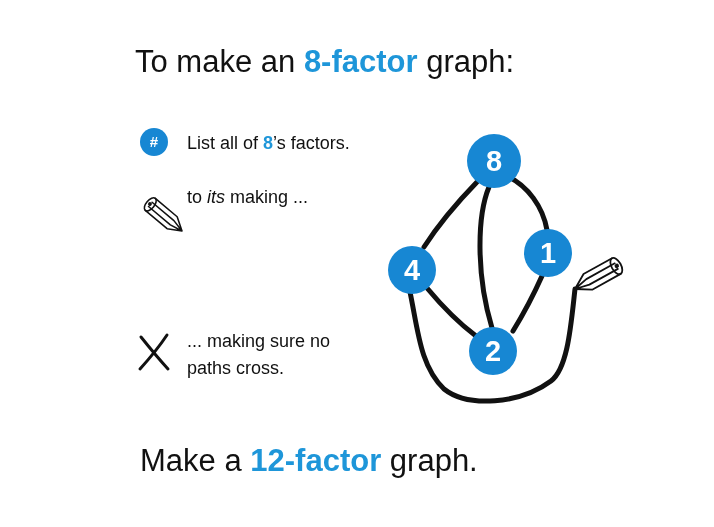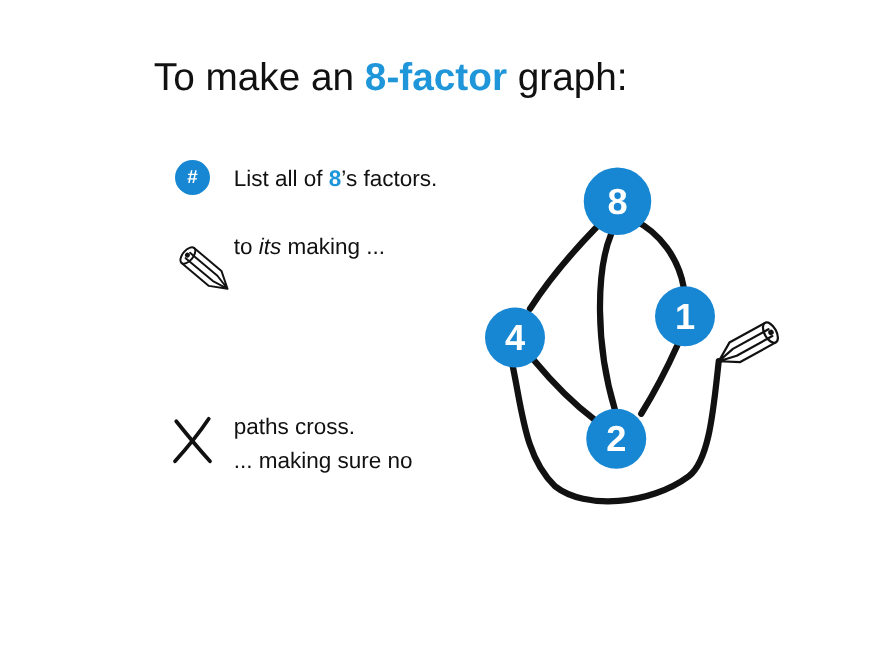--- a/index.html
+++ b/index.html
@@ -1,19 +1,19 @@
 <!DOCTYPE html>
 <html style="--accent: #1e96d9; --node: #1787d3; --ink: #111111;"><head>
 <meta charset="utf-8">
 <style>
   :root { --accent:#1e96d9; --node:#1787d3; --ink:#111111; }
   html,body { margin:0; padding:0; background:#fff; }
   .slide { position:relative; width:714px; height:527px; background:#ffffff;
            font-family:"Liberation Sans", sans-serif; color:var(--ink); overflow:hidden; }
-  .title  { position:absolute; left:123px; top:45px;  font-size:31px; line-height:34px; white-space:nowrap; }
+  .title  { position:absolute; left:135px; top:45px;  font-size:31px; line-height:34px; white-space:nowrap; }
   .footer { position:absolute; left:140px; top:444px; font-size:31px; line-height:34px; white-space:nowrap; }
   .hl { color:var(--accent); font-weight:700; }
   .step-text { position:absolute; font-size:18px; line-height:27px; white-space:nowrap; }
   .st1 { left:187px; top:130px; }
   .st2 { left:187px; top:184px; }
   .st3 { left:187px; top:328px; }
   .badge { position:absolute; left:140px; top:128px; width:28px; height:28px; border-radius:50%;
            background:var(--node); color:#fff; font-weight:700; font-size:15px;
            text-align:center; line-height:28px; }
   .overlay { position:absolute; left:0; top:0; }
@@ -35,24 +35,25 @@
   <div class="title"><span>To make an </span><span class="hl">8-factor</span><span> graph:</span></div>
 
   <div class="badge"><span>#</span></div>
   <div class="step-text st1"><span>List all of </span><span class="hl">8</span><span>’s factors.</span></div>
 
   <div class="step-text st2">
     <div><span>to </span><i>its</i><span> making ...</span></div>
   </div>
 
   <div class="step-text st3">
+    <div>... making sure no</div>
     <div>paths cross.</div>
-    <div>... making sure no</div>
   </div>
 
+  <div class="footer"><span>Make a </span><span class="hl">12-factor</span><span> graph.</span></div>
 
   <svg class="overlay" width="714" height="527" viewBox="0 0 714 527">
     <defs>
       <g id="pencil">
         <path class="pwhite" d="M0,0 L14,-8.5 L45,-8.5 L45,8.5 L14,8.5 Z"></path>
         <ellipse class="pwhite pstroke" cx="45" cy="0" rx="4.5" ry="8.5"></ellipse>
         <path class="pstroke" d="M0,0 L14,-8.5 L45,-8.5 M0,0 L14,8.5 L45,8.5 M0,0 L14,-3 L45,-3 M0,0 L14,3 L45,3"></path>
         <circle class="pcore" cx="45.5" cy="0" r="2.1"></circle>
       </g>
     </defs>

